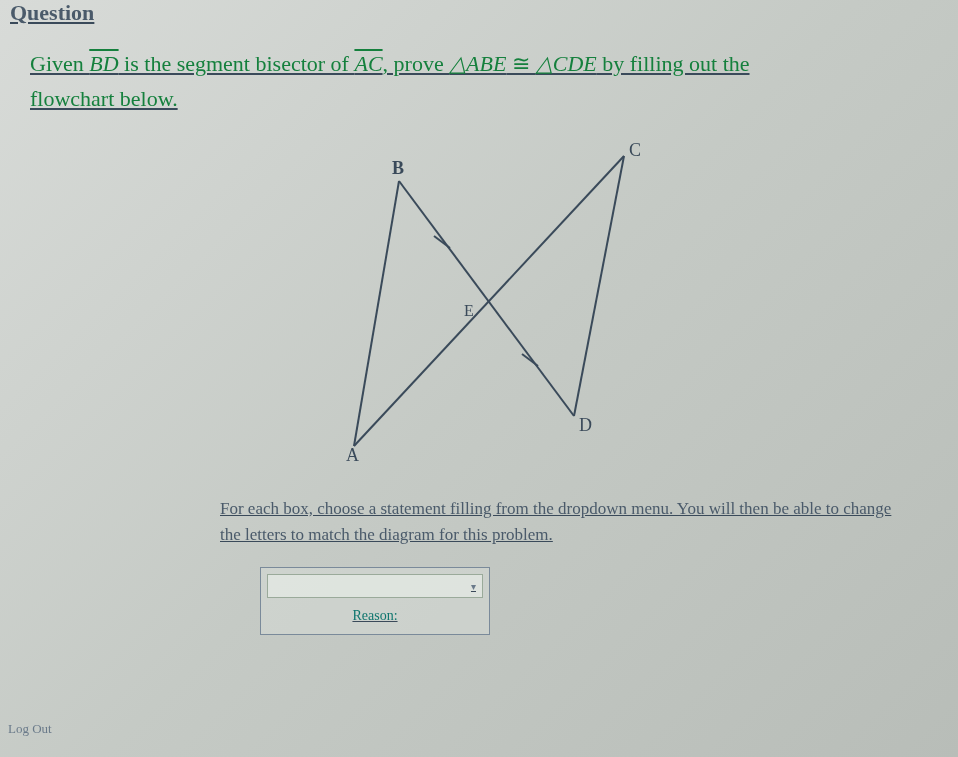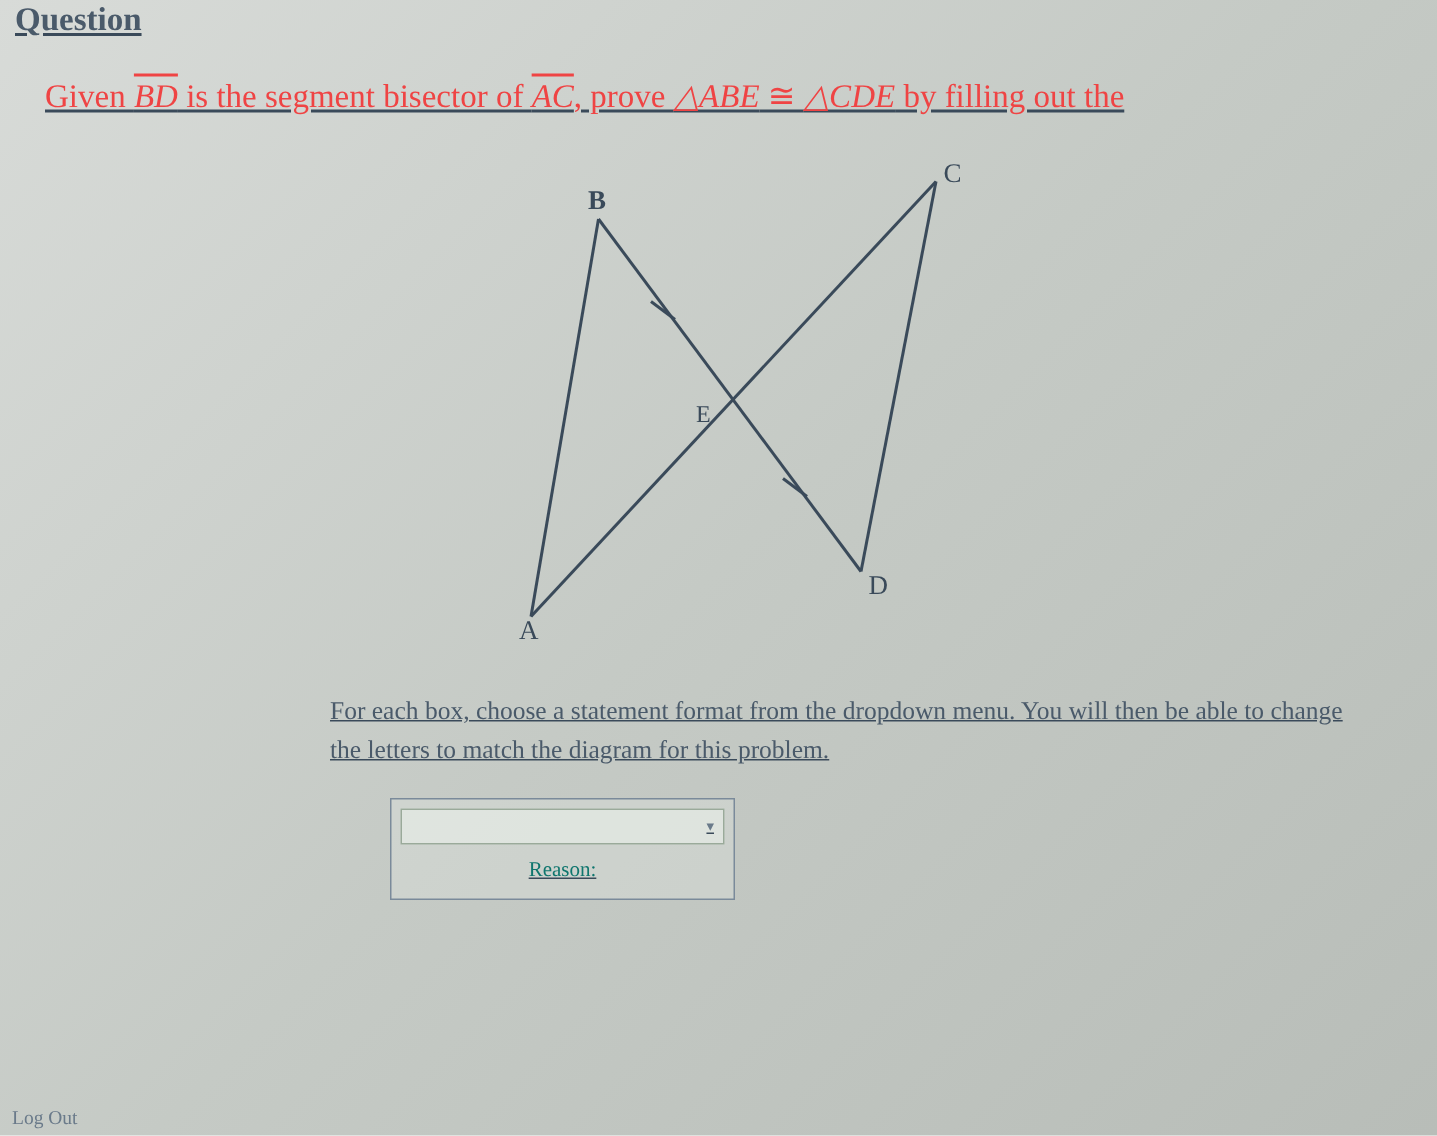--- a/index.html
+++ b/index.html
@@ -25,21 +25,21 @@
     }
     .question-header {
       font-size: 22px;
       font-weight: bold;
       color: #4a5a6a;
       margin-bottom: 20px;
       margin-left: -10px;
     }
     .problem-statement {
       font-size: 22px;
-      color: #ef4444;
+      color: #15803d;
       line-height: 1.6;
       margin-bottom: 10px;
       padding-left: 10px;
     }
     .overline {
       text-decoration: overline;
       font-style: italic;
     }
     .italic {
       font-style: italic;
@@ -87,21 +87,21 @@
       font-size: 10px;
     }
     .reason-label {
       font-size: 14px;
       color: #0f766e;
       text-align: center;
       padding: 4px 0;
     }
     .log-out {
       position: absolute;
-      bottom: 4px;
+      bottom: 20px;
       left: 8px;
       font-size: 13px;
       color: #6a7a8a;
     }
     .triangle-symbol {
       font-family: 'Times New Roman', serif;
     }
     .congruent-symbol {
       font-family: 'Times New Roman', serif;
     }
@@ -109,41 +109,42 @@
 </head>
 <body>
 
 <div class="page-container">
 
   <div class="question-header">Question</div>
 
   <div class="problem-statement">
     <span>Given </span><span class="overline">BD</span><span> is the segment bisector of </span><span class="overline">AC</span><span>, prove </span><span class="italic triangle-symbol">△ABE</span><span class="congruent-symbol"> ≅ </span><span class="italic triangle-symbol">△CDE</span><span> by filling out the</span>
     <br>
+    <span>flowchart below.</span>
   </div>
 
   <div class="diagram-container">
     <svg class="diagram" viewBox="0 0 450 330">
       <line x1="100" y1="310" x2="370" y2="20" stroke="#3a4a5a" stroke-width="2"></line>
       <line x1="145" y1="45" x2="320" y2="280" stroke="#3a4a5a" stroke-width="2"></line>
       <line x1="100" y1="310" x2="145" y2="45" stroke="#3a4a5a" stroke-width="2"></line>
       <line x1="370" y1="20" x2="320" y2="280" stroke="#3a4a5a" stroke-width="2"></line>
 
       <line x1="180" y1="100" x2="196" y2="112" stroke="#3a4a5a" stroke-width="2"></line>
       <line x1="268" y1="218" x2="284" y2="230" stroke="#3a4a5a" stroke-width="2"></line>
 
       <text x="92" y="325" font-size="18" fill="#3a4a5a" font-family="Georgia">A</text>
       <text x="138" y="38" font-size="18" fill="#3a4a5a" font-family="Georgia" font-weight="bold">B</text>
       <text x="375" y="20" font-size="18" fill="#3a4a5a" font-family="Georgia">C</text>
       <text x="325" y="295" font-size="18" fill="#3a4a5a" font-family="Georgia">D</text>
       <text x="210" y="180" font-size="16" fill="#3a4a5a" font-family="Georgia">E</text>
     </svg>
   </div>
 
-  <div class="instruction-text">For each box, choose a statement format from the dropdown menu. You will then be able to change the letters to match the diagram for this problem.</div>
+  <div class="instruction-text">For each box, choose a statement filling from the dropdown menu. You will then be able to change the letters to match the diagram for this problem.</div>
 
   <div class="flowchart-box">
     <div class="dropdown-select">
       <span></span>
       <span class="dropdown-arrow">▾</span>
     </div>
     <div class="reason-label">Reason:</div>
   </div>
 
   <div class="log-out">Log Out</div>

